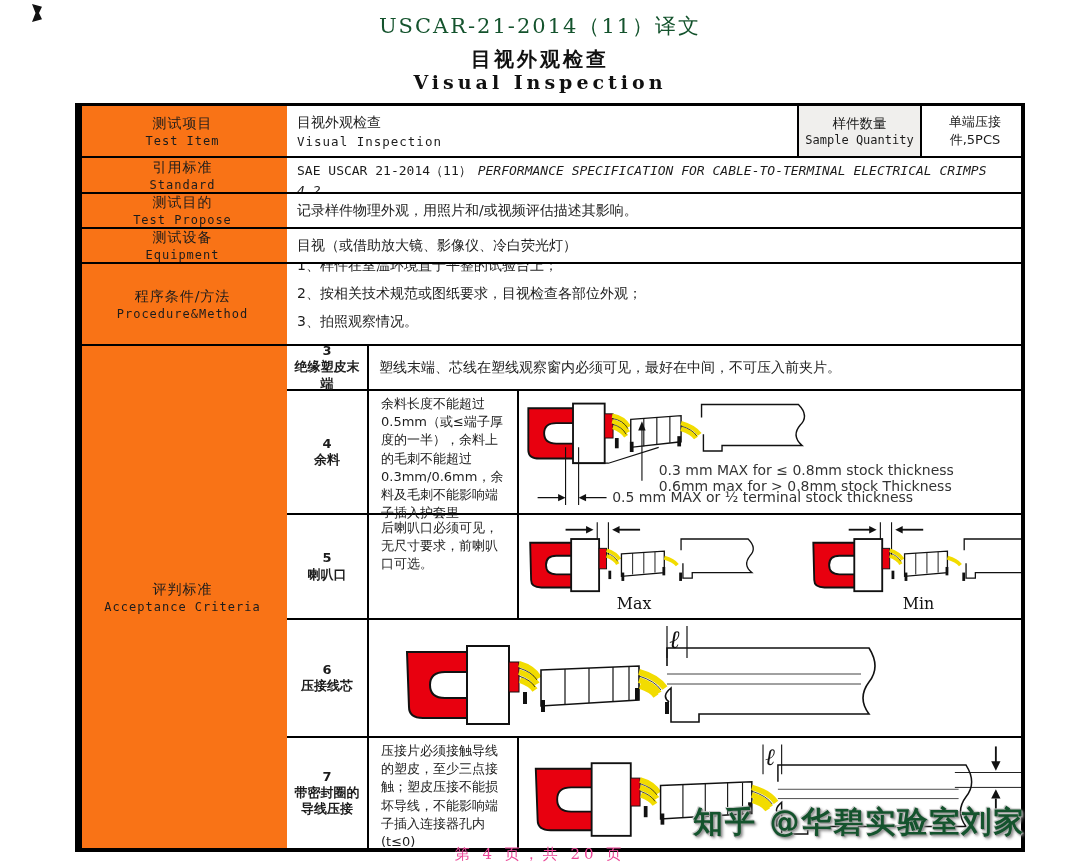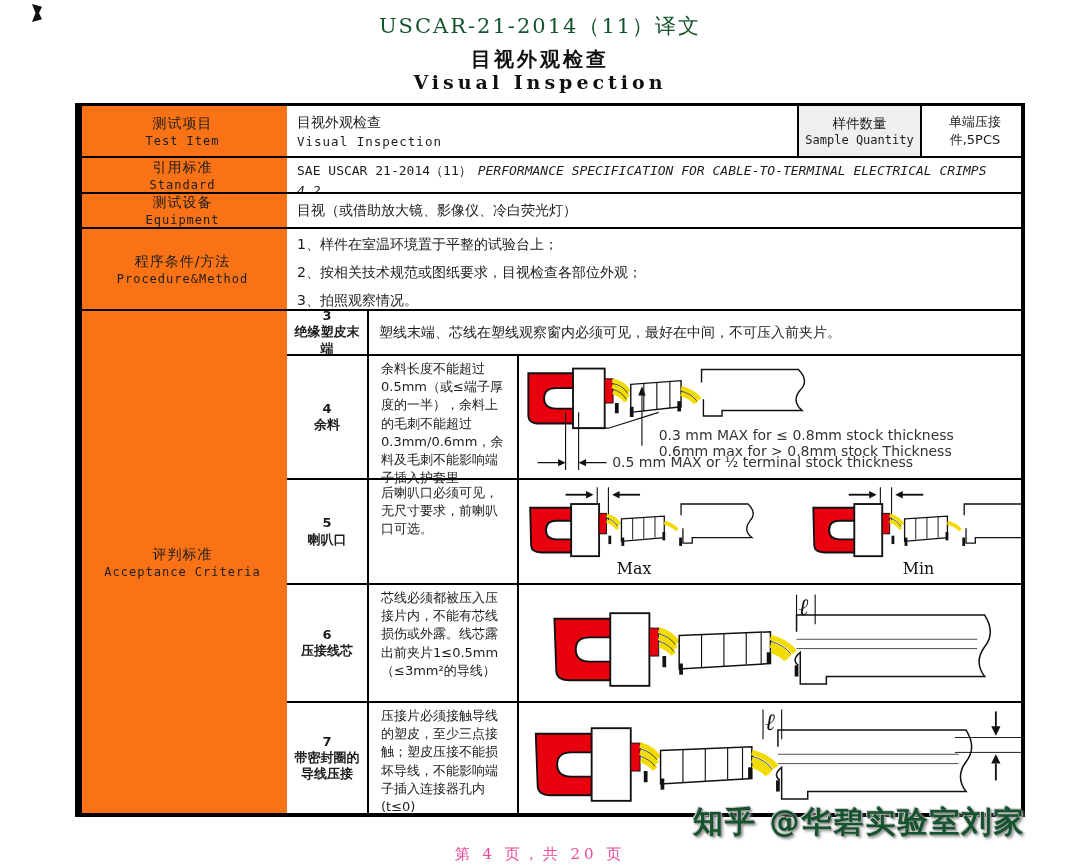--- a/index.html
+++ b/index.html
@@ -30,21 +30,21 @@
   .qtylab { width:125px; min-width:125px; border-left:2px solid #000; border-right:2px solid #000;
          background:#f0efed; display:flex; flex-direction:column; justify-content:center; align-items:center; text-align:center; }
   .qtylab .zh { font-size:13.5px; }
   .qtylab .en { font-family:"DejaVu Sans Mono",monospace; font-size:12px; }
   .qtyval { width:106px; min-width:106px; display:flex; align-items:center; justify-content:center;
          text-align:center; font-size:13px; padding:2px 6px; }
   .stdval { flex:1; font-family:"DejaVu Sans Mono",monospace; font-size:13px; line-height:1.5;
          display:flex; align-items:center; flex-wrap:wrap; padding:3px 10px; }
   .stdval .it { font-style:italic; }
   .stdval span { margin-right:6px; }
-  .steps { flex:1; display:flex; flex-direction:column; justify-content:flex-start; padding:2px 10px; font-size:14px; }
+  .steps { flex:1; display:flex; flex-direction:column; justify-content:flex-end; padding:8px 10px; font-size:14px; }
   .steps div { margin:5px 0; }
 
   .crit-right { flex:1; display:flex; flex-direction:column; min-width:0; }
   .citem { display:flex; border-bottom:2px solid #000; min-height:0; }
   .citem.last { border-bottom:none; }
   .cnum { width:76px; min-width:76px; border-right:2px solid #000; display:flex; flex-direction:column;
           justify-content:center; align-items:center; text-align:center; font-weight:bold;
           font-size:13px; line-height:1.25; padding:2px 2px; }
   .ctext { width:124px; min-width:124px; border-right:2px solid #000; font-size:13px;
           line-height:1.4; padding:4px 12px; }
@@ -95,20 +95,27 @@
         <div class="zh">引用标准</div>
         <div class="en">Standard</div>
       </div>
       <div class="cell stdval">
         <span>SAE USCAR 21-2014（11）</span>
         <span class="it">PERFORMANCE SPECIFICATION FOR CABLE-TO-TERMINAL ELECTRICAL CRIMPS</span>
         <span class="it">4.2</span>
       </div>
     </div>
 
+    <div class="trow" style="height:33px">
+      <div class="cell lab">
+        <div class="zh">测试目的</div>
+        <div class="en">Test Propose</div>
+      </div>
+      <div class="cell val">记录样件物理外观，用照片和/或视频评估描述其影响。</div>
+    </div>
 
     <div class="trow" style="height:33px">
       <div class="cell lab">
         <div class="zh">测试设备</div>
         <div class="en">Equipment</div>
       </div>
       <div class="cell val">目视（或借助放大镜、影像仪、冷白荧光灯）</div>
     </div>
 
     <div class="trow" style="height:80px">
@@ -210,21 +217,20 @@
               <text class="maxmin" x="412" y="97">Min</text>
             </svg>
           </div>
         </div>
 
         <div class="citem" style="height:116px">
           <div class="cnum">
             <div>6</div>
             <div>压接线芯</div>
           </div>
-          <div class="ctext">芯线必须都被压入压接片内，不能有芯线损伤或外露。线芯露出前夹片1≤0.5mm（≤3mm²的导线）</div>
           <div class="cdiag">
             <svg viewBox="0 0 539 116" preserveAspectRatio="xMinYMid meet">
               <defs>
                 <g id="crimpL">
                   <path d="M8,30 h62 v20 h-24 q-15,0 -15,13 q0,13 15,13 h24 v20 h-46 q-14,0 -14,-11 z" fill="#e8000f" stroke="#111" stroke-width="2"></path>
                   <rect x="68" y="24" width="42" height="78" fill="#fff" stroke="#111" stroke-width="2"></rect>
                   <rect x="110" y="40" width="10" height="30" fill="#e8000f" stroke="#111" stroke-width="1"></rect>
                   <path d="M120,42 q14,4 20,14 M120,50 q13,4 18,12 M121,58 q11,4 15,10" fill="none" stroke="#f2dc00" stroke-width="6"></path>
                   <path d="M120,46 q13,4 18,12 M120,54 q12,4 16,11" fill="none" stroke="#111" stroke-width="0.8"></path>
                   <path d="M142,48 L240,44 L240,78 L142,84 Z" fill="#fff" stroke="#111" stroke-width="1.6"></path>

